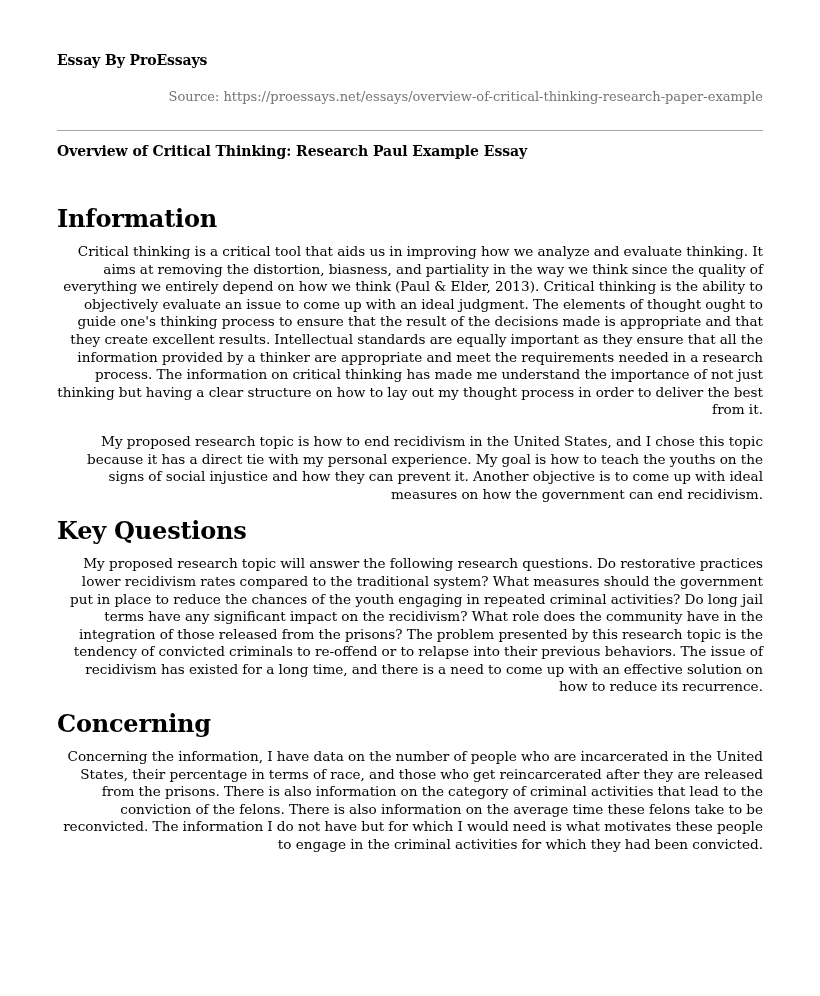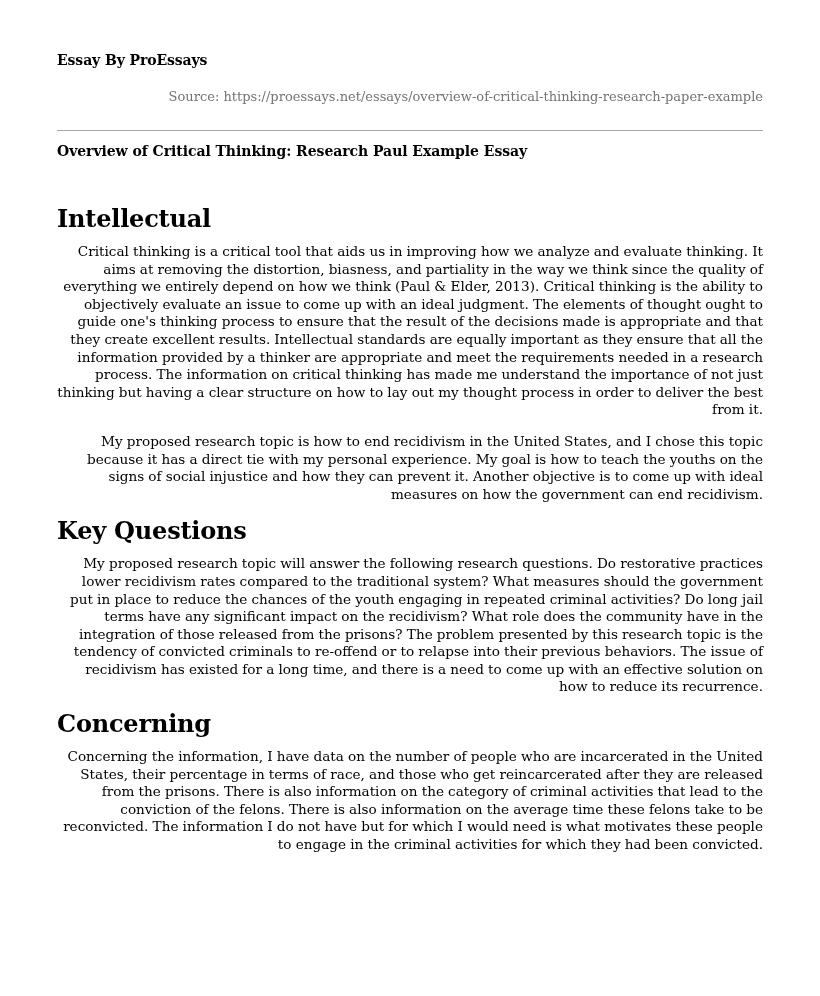--- a/index.html
+++ b/index.html
@@ -119,21 +119,21 @@
 
     <div class="meta-source">Source: https://proessays.net/essays/overview-of-critical-thinking-research-paper-example</div>
 
     <hr class="rule">
 
     <div class="doc-title">Overview of Critical Thinking: Research Paul Example Essay</div>
 
     <div class="article">
 
       <div class="section sec-intro">
-        <h2 class="section-heading">Intellectual</h2>
+        <h2 class="section-heading">Information</h2>
         <p class="section-body">Critical thinking is a critical tool that aids us in improving how we analyze and evaluate thinking. It aims at removing the distortion, biasness, and partiality in the way we think since the quality of everything we entirely depend on how we think (Paul &amp; Elder, 2013). Critical thinking is the ability to objectively evaluate an issue to come up with an ideal judgment. The elements of thought ought to guide one's thinking process to ensure that the result of the decisions made is appropriate and that they create excellent results. Intellectual standards are equally important as they ensure that all the information provided by a thinker are appropriate and meet the requirements needed in a research process. The information on critical thinking has made me understand the importance of not just thinking but having a clear structure on how to lay out my thought process in order to deliver the best from it.</p>
       </div>
 
       <div class="section sec-purpose">
         <p class="section-body">My proposed research topic is how to end recidivism in the United States, and I chose this topic because it has a direct tie with my personal experience. My goal is how to teach the youths on the signs of social injustice and how they can prevent it. Another objective is to come up with ideal measures on how the government can end recidivism.</p>
       </div>
 
       <div class="section sec-key">
         <h2 class="section-heading">Key Questions</h2>
         <p class="section-body">My proposed research topic will answer the following research questions. Do restorative practices lower recidivism rates compared to the traditional system? What measures should the government put in place to reduce the chances of the youth engaging in repeated criminal activities? Do long jail terms have any significant impact on the recidivism? What role does the community have in the integration of those released from the prisons? The problem presented by this research topic is the tendency of convicted criminals to re-offend or to relapse into their previous behaviors. The issue of recidivism has existed for a long time, and there is a need to come up with an effective solution on how to reduce its recurrence.</p>

